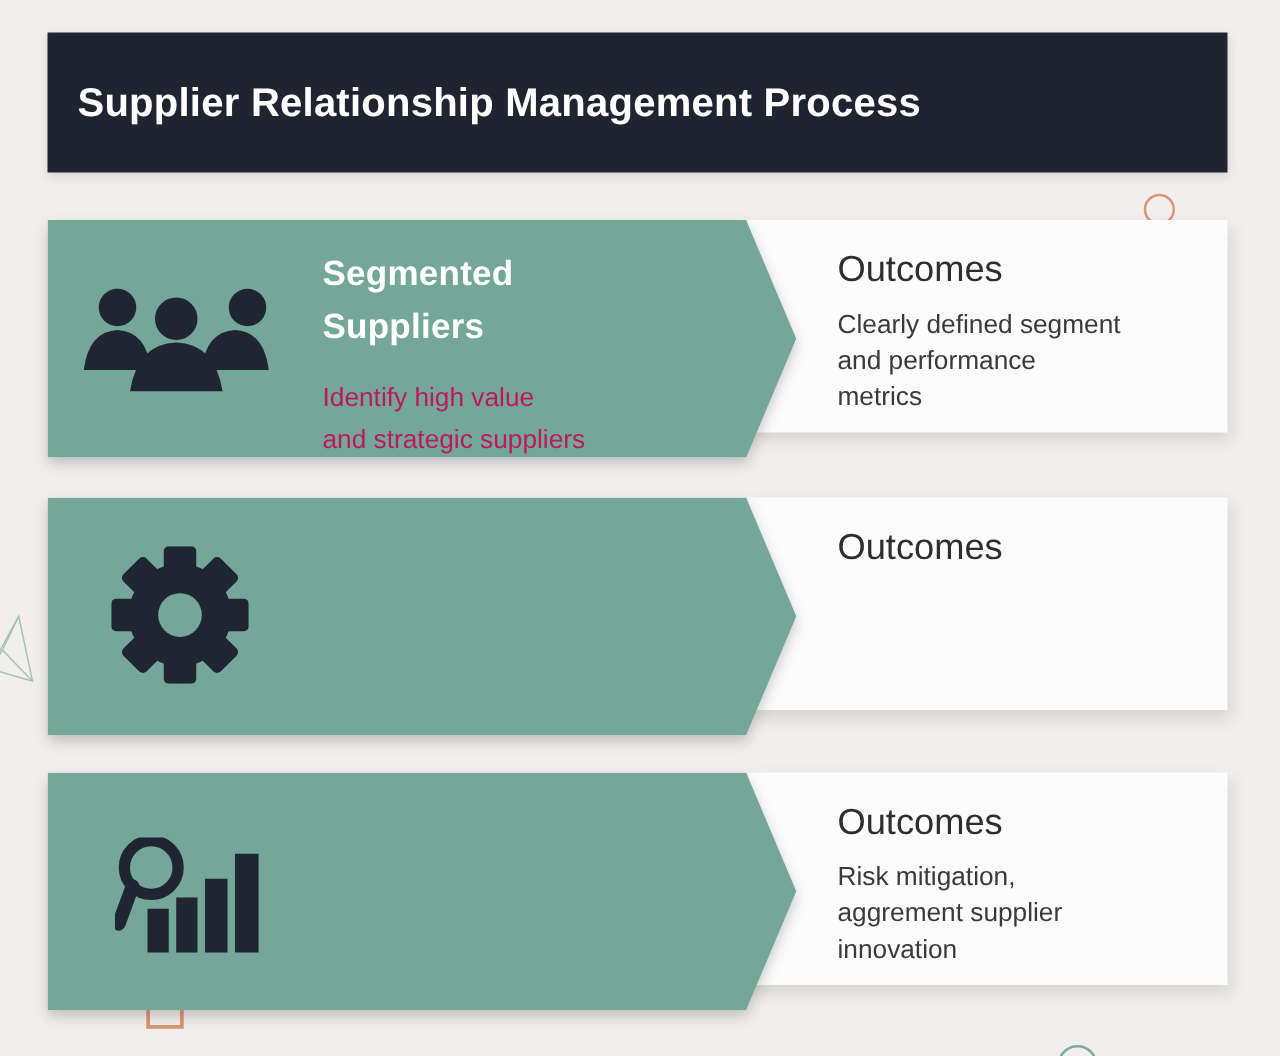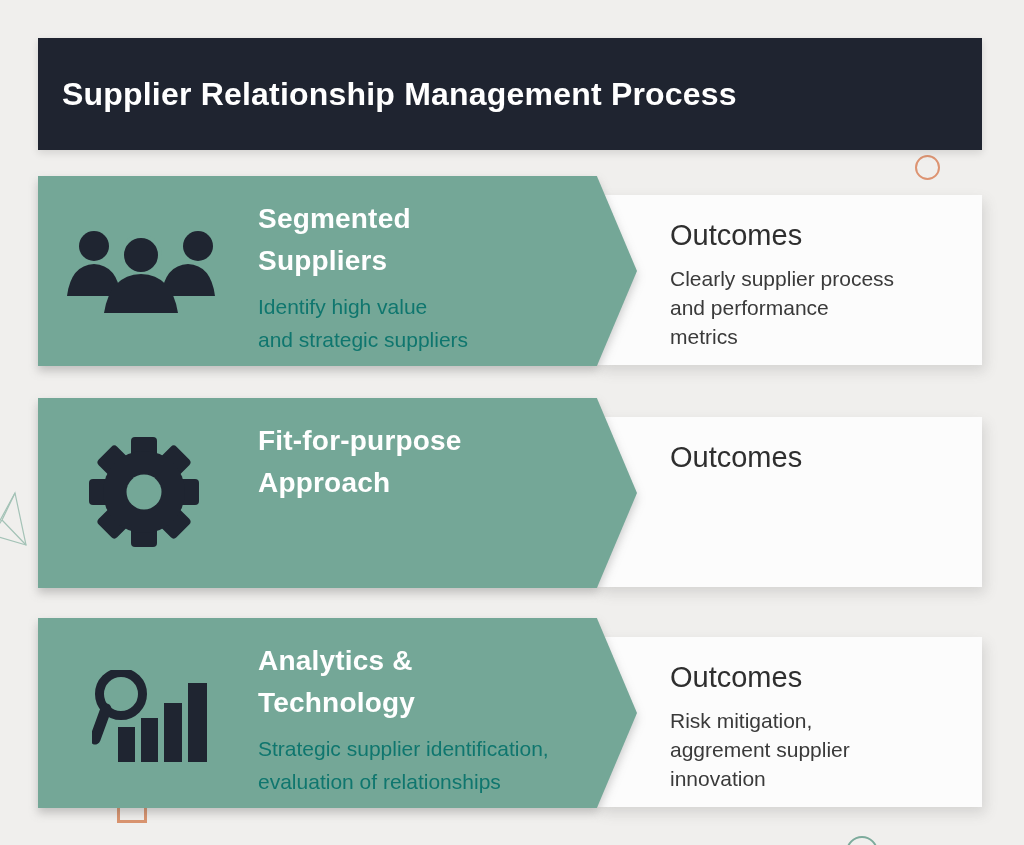--- a/index.html
+++ b/index.html
@@ -10,21 +10,21 @@
     position: relative;
     width: 1024px;
     height: 845px;
     background: #f0efed;
     overflow: hidden;
   }
 
   
   .header-bar {
     position: absolute;
-    left: 38px; top: 38px;
+    left: 38px; top: 26px;
     width: 944px; height: 112px;
     background: #1f2430;
     display: flex;
     align-items: center;
     padding-left: 24px;
     box-shadow: 0 3px 8px rgba(0,0,0,0.12);
     z-index: 2;
   }
   .header-bar h1 {
     color: #ffffff;
@@ -40,21 +40,21 @@
     width: 944px;
     height: 190px;
     z-index: 2;
   }
   .row-1 { top: 176px; }
   .row-2 { top: 398px; }
   .row-3 { top: 618px; }
 
   .outcome-card {
     position: absolute;
-    left: 560px; top: 19px;
+    left: 560px; top: 0;
     width: 384px; height: 170px;
     background: #fcfcfc;
     box-shadow: 3px 6px 12px rgba(90,90,90,0.18);
     padding: 22px 18px 0 72px;
     z-index: 1;
   }
   .outcome-card h2 {
     color: #2e2e2e;
     font-size: 29px;
     font-weight: 400;
@@ -94,25 +94,25 @@
     z-index: 3;
   }
   .step-text h2 {
     color: #ffffff;
     font-size: 28px;
     font-weight: 800;
     line-height: 42px;
     letter-spacing: 0.2px;
   }
   .step-text p {
-    color: #0f766e;
+    color: #be185d;
     font-size: 21px;
     font-weight: 400;
     line-height: 33px;
-    margin-top: 8px;
+    margin-top: 20px;
   }
 
   .multiline { white-space: pre-line; }
 
   
   .decor { position: absolute; }
   .decor-circle-orange {
     left: 915px; top: 155px;
     width: 25px; height: 25px;
     border: 2px solid #dd9472;
@@ -142,21 +142,21 @@
 
 <div class="page">
 
   <header class="header-bar">
     <h1>Supplier Relationship Management Process</h1>
   </header>
 
   <section class="row row-1">
     <div class="outcome-card">
       <h2>Outcomes</h2>
-      <p class="multiline">Clearly supplier process
+      <p class="multiline">Clearly defined segment
 and performance
 metrics</p>
     </div>
     <div class="arrow-wrap">
         <div class="arrow"></div>
       </div>
     <div class="step-icon icon-team">
       <svg width="150" height="100" viewBox="0 0 150 100">
         <g fill="#1f2531">
           <circle cx="28" cy="22" r="15"></circle>
@@ -195,22 +195,20 @@
             <rect x="42" y="0" width="26" height="24" rx="4" transform="rotate(225 55 55)"></rect>
             <rect x="42" y="0" width="26" height="24" rx="4" transform="rotate(270 55 55)"></rect>
             <rect x="42" y="0" width="26" height="24" rx="4" transform="rotate(315 55 55)"></rect>
           </g>
           <circle cx="55" cy="55" r="41"></circle>
           <circle cx="55" cy="55" r="17.5" fill="#74a797"></circle>
         </g>
       </svg>
     </div>
     <div class="step-text">
-      <h2 class="multiline">Fit-for-purpose
-Approach</h2>
     </div>
   </section>
 
   <section class="row row-3">
     <div class="outcome-card">
       <h2>Outcomes</h2>
       <p class="multiline">Risk mitigation,
 aggrement supplier
 innovation</p>
     </div>
@@ -222,26 +220,20 @@
         <g fill="#1f2531">
           <rect x="26" y="57" width="17" height="35"></rect>
           <rect x="49" y="48" width="17" height="44"></rect>
           <rect x="72" y="33" width="18" height="59"></rect>
           <rect x="96" y="13" width="19" height="79"></rect>
         </g>
         <circle cx="29" cy="24" r="21.5" fill="none" stroke="#1f2531" stroke-width="9"></circle>
         <line x1="14" y1="39" x2="3" y2="69" stroke="#1f2531" stroke-width="11" stroke-linecap="round"></line>
       </svg>
     </div>
-    <div class="step-text">
-      <h2 class="multiline">Analytics &amp;
-Technology</h2>
-      <p class="multiline">Strategic supplier identification,
-evaluation of relationships</p>
-    </div>
   </section>
 
   <div class="decor decor-circle-orange"></div>
   <div class="decor decor-square-orange"></div>
   <div class="decor decor-circle-teal"></div>
   <svg class="decor decor-triangle-wireframe" width="36" height="70" viewBox="0 0 36 70">
     <g fill="none" stroke="#a3c2b6" stroke-width="1.2">
       <path d="M15 8 L26 60 L-8 50 Z"></path>
       <path d="M15 8 L2 35 M26 60 L2 35 M-8 50 L2 35"></path>
     </g>

